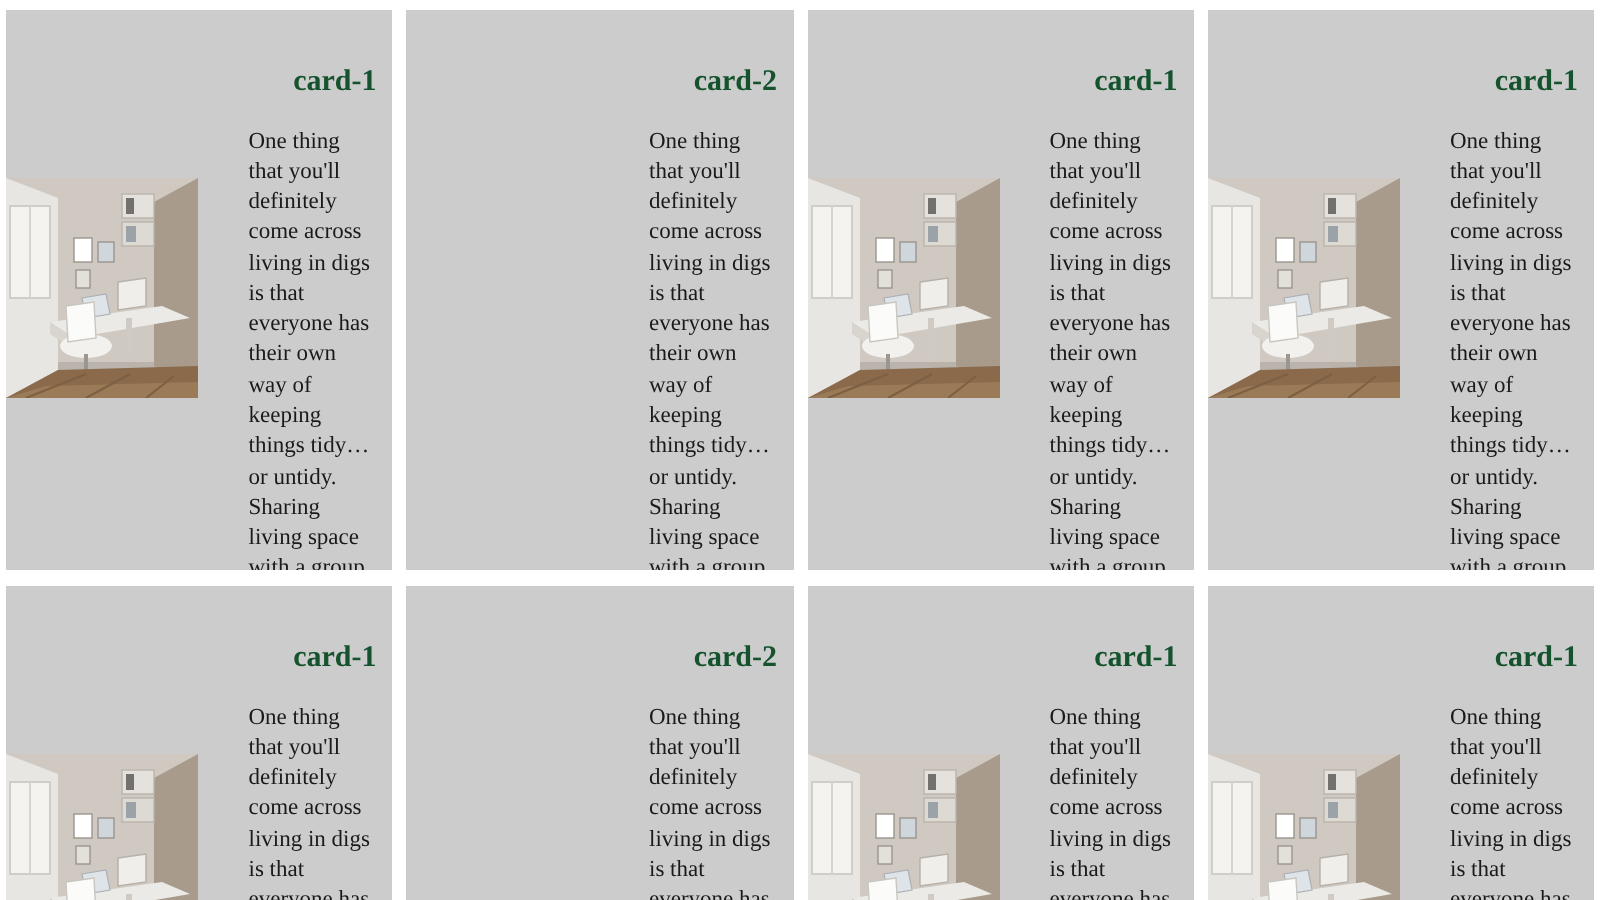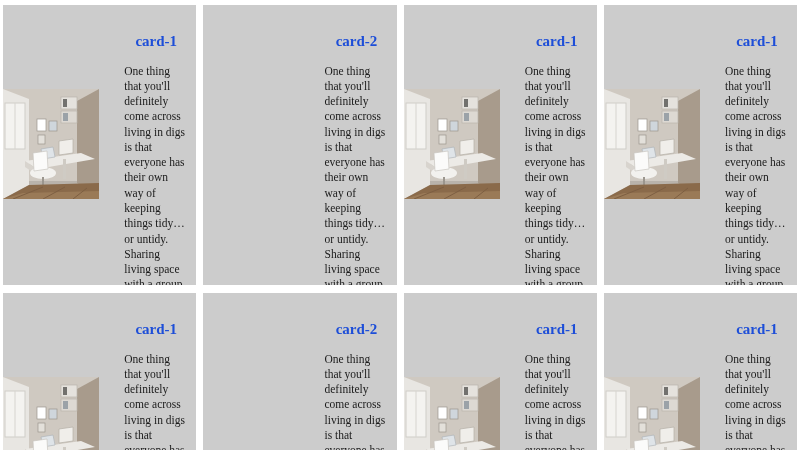--- a/index.html
+++ b/index.html
@@ -31,23 +31,23 @@
   .card-inner {
     position: absolute;
     top: 28px;
     right: 8px;
     width: 64px;
   }
 
   .card-title {
     font-weight: bold;
     font-size: 15px;
-    color: #1d4ed8;
+    color: #14532d;
     margin: 0 0 14px 0;
-    text-align: center;
+    text-align: right;
     line-height: 1.1;
     white-space: nowrap;
   }
 
   .card-text {
     font-size: 11.5px;
     line-height: 1.33;
     color: #1a1a1a;
     margin: 0;
     word-break: break-word;

